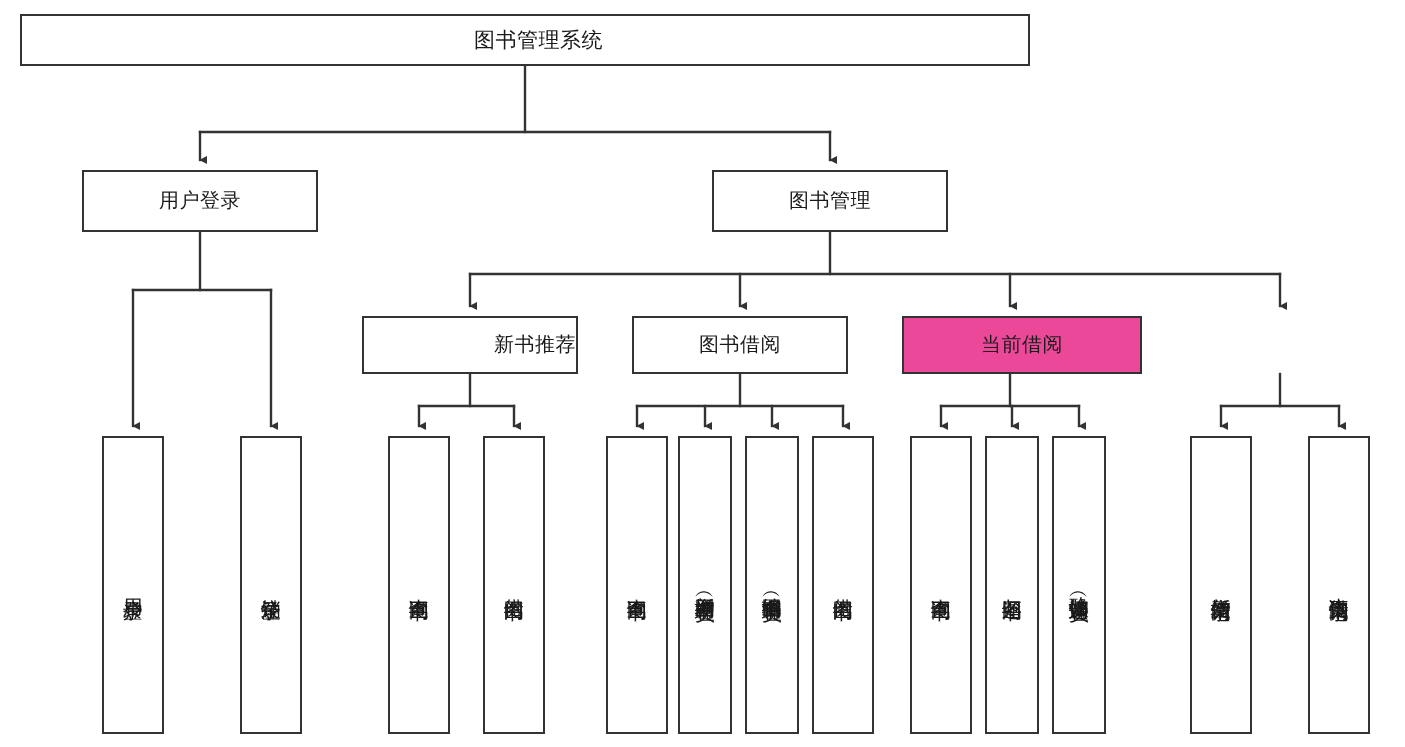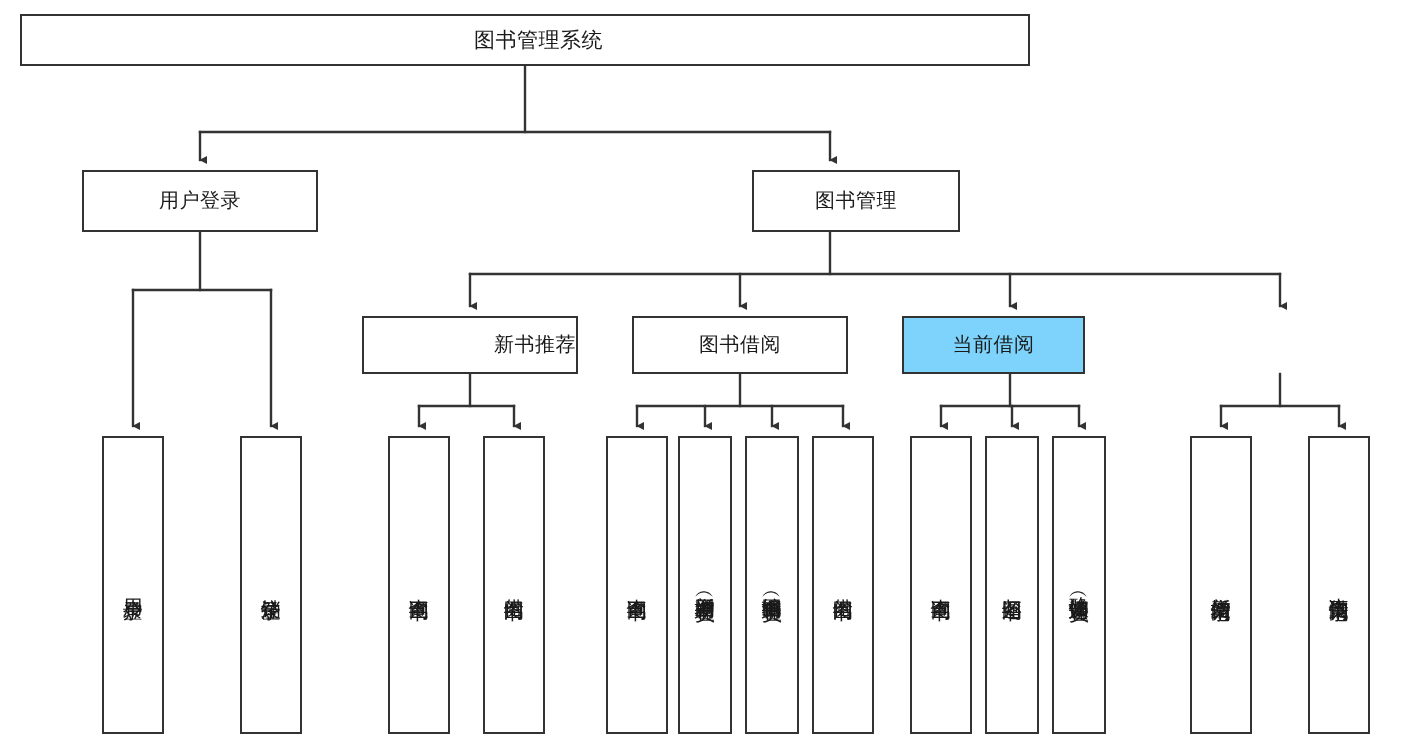--- a/index.html
+++ b/index.html
@@ -128,31 +128,31 @@
     </g>
   </svg>
 
   <div class="node level-root" style="left: 20px; top: 14px; width: 1010px; height: 52px; border-color: rgb(51, 51, 51); background: rgb(255, 255, 255); color: rgb(26, 26, 26);">
     <span class="label">图书管理系统</span>
   </div>
 
   <div class="node level-2" style="left: 82px; top: 170px; width: 236px; height: 62px; border-color: rgb(51, 51, 51); background: rgb(255, 255, 255); color: rgb(26, 26, 26);">
     <span class="label">用户登录</span>
   </div>
-  <div class="node level-2" style="left: 752px; top: 170px; width: 208px; height: 62px; border-color: rgb(51, 51, 51); background: rgb(255, 255, 255); color: rgb(26, 26, 26);">
+  <div class="node level-2" style="left: 712px; top: 170px; width: 236px; height: 62px; border-color: rgb(51, 51, 51); background: rgb(255, 255, 255); color: rgb(26, 26, 26);">
     <span class="label">图书管理</span>
   </div>
 
   <div class="node level-3" style="left: 362px; top: 316px; width: 216px; height: 58px; border-color: rgb(51, 51, 51); background: rgb(255, 255, 255); color: rgb(26, 26, 26); justify-content: flex-end;">
     <span class="label">新书推荐</span>
   </div>
   <div class="node level-3" style="left: 632px; top: 316px; width: 216px; height: 58px; border-color: rgb(51, 51, 51); background: rgb(255, 255, 255); color: rgb(26, 26, 26);">
     <span class="label">图书借阅</span>
   </div>
-  <div class="node level-3" style="left: 902px; top: 316px; width: 183px; height: 58px; border-color: rgb(51, 51, 51); background: #7dd3fc; color: rgb(26, 26, 26);">
+  <div class="node level-3" style="left: 902px; top: 316px; width: 240px; height: 58px; border-color: rgb(51, 51, 51); background: #ec4899; color: rgb(26, 26, 26);">
     <span class="label">当前借阅</span>
   </div>
 
   <div class="node leaf" style="left: 102px; top: 436px; width: 62px; height: 298px; border-color: rgb(51, 51, 51); background: rgb(255, 255, 255); color: rgb(26, 26, 26);">
     <span class="label">用户登录</span>
   </div>
   <div class="node leaf" style="left: 240px; top: 436px; width: 62px; height: 298px; border-color: rgb(51, 51, 51); background: rgb(255, 255, 255); color: rgb(26, 26, 26);">
     <span class="label">注销登录</span>
   </div>
   <div class="node leaf" style="left: 388px; top: 436px; width: 62px; height: 298px; border-color: rgb(51, 51, 51); background: rgb(255, 255, 255); color: rgb(26, 26, 26);">

